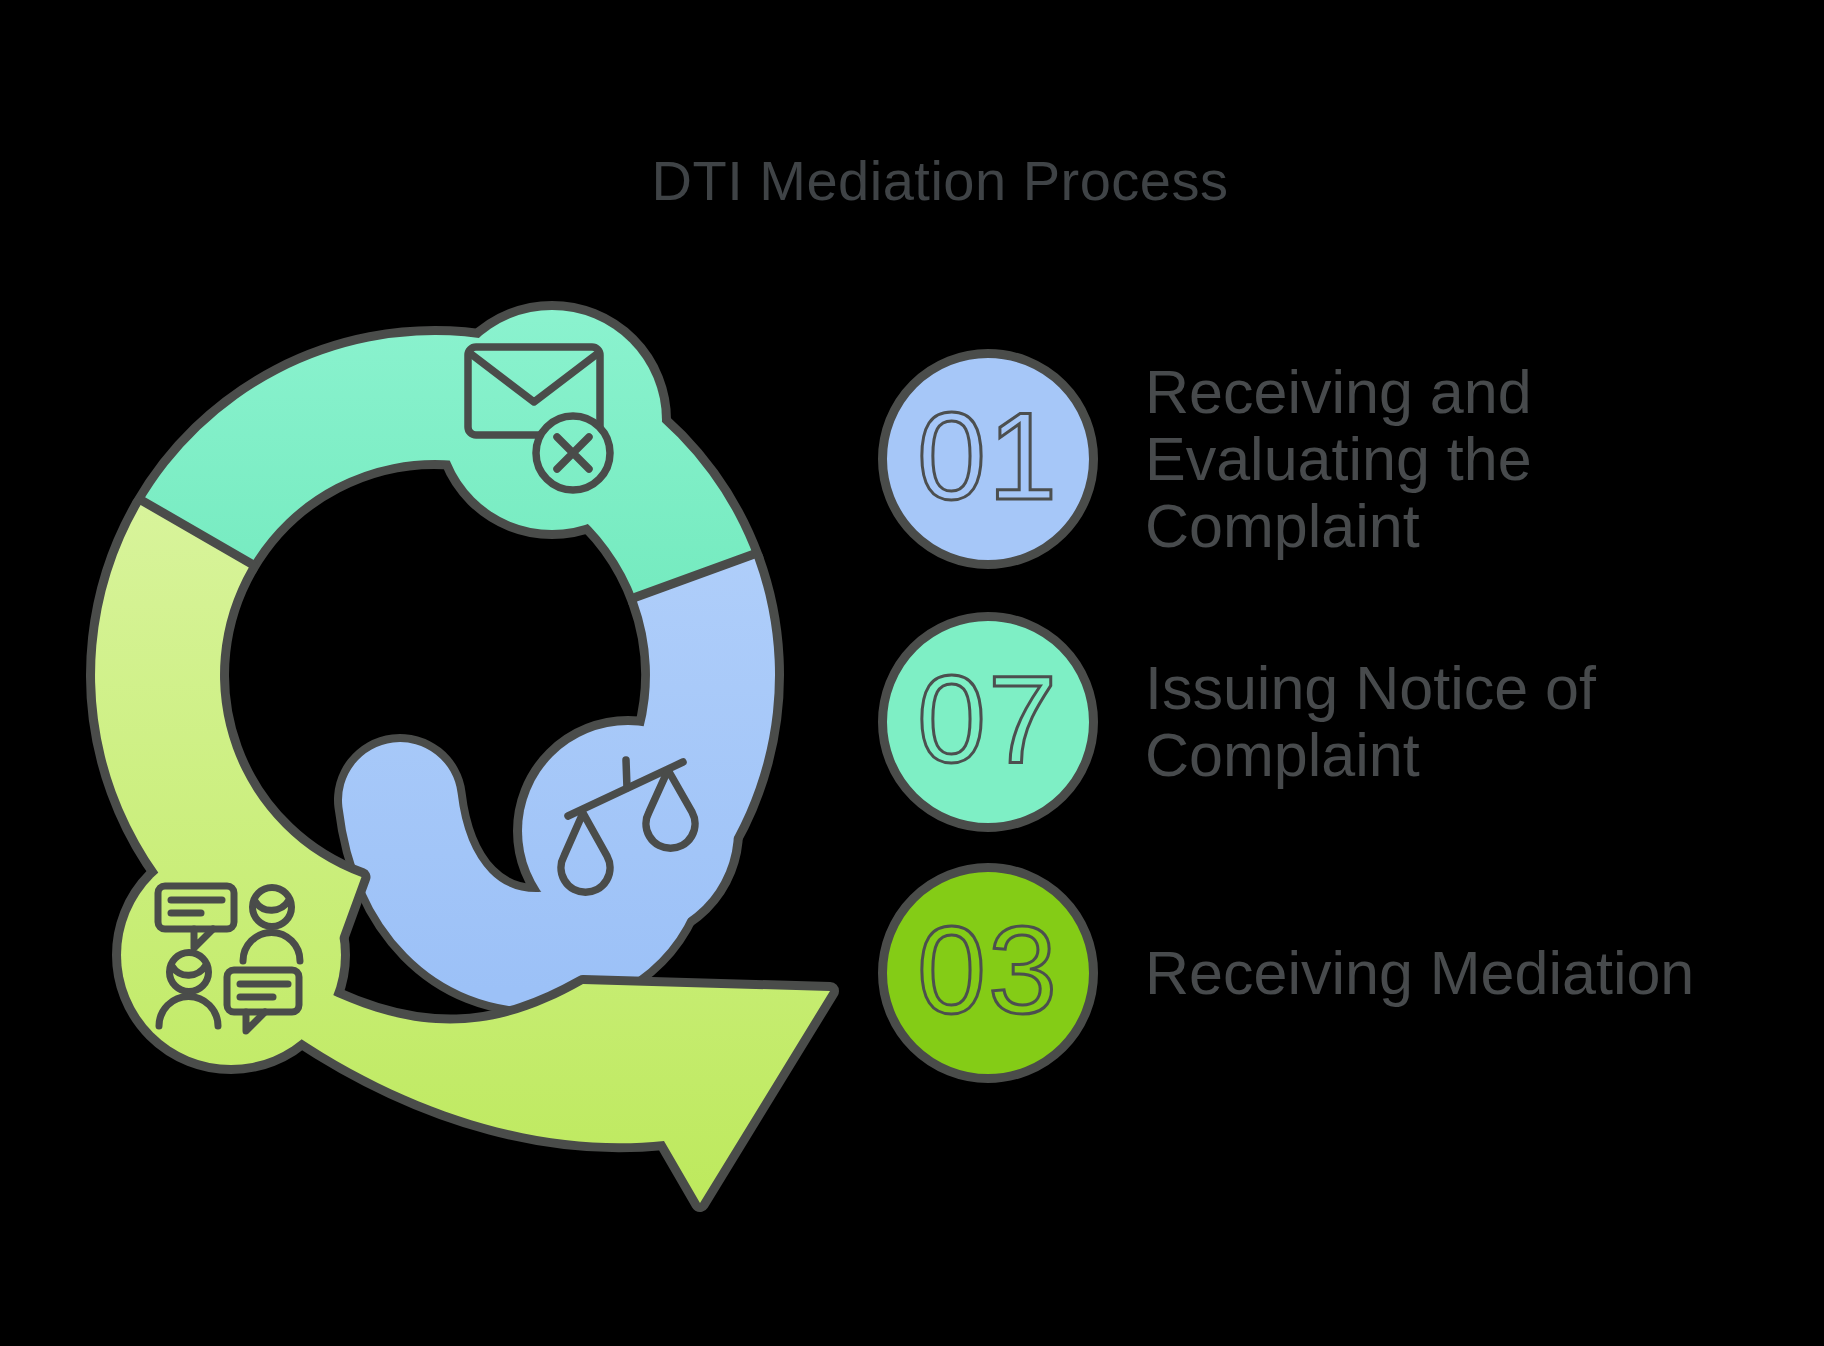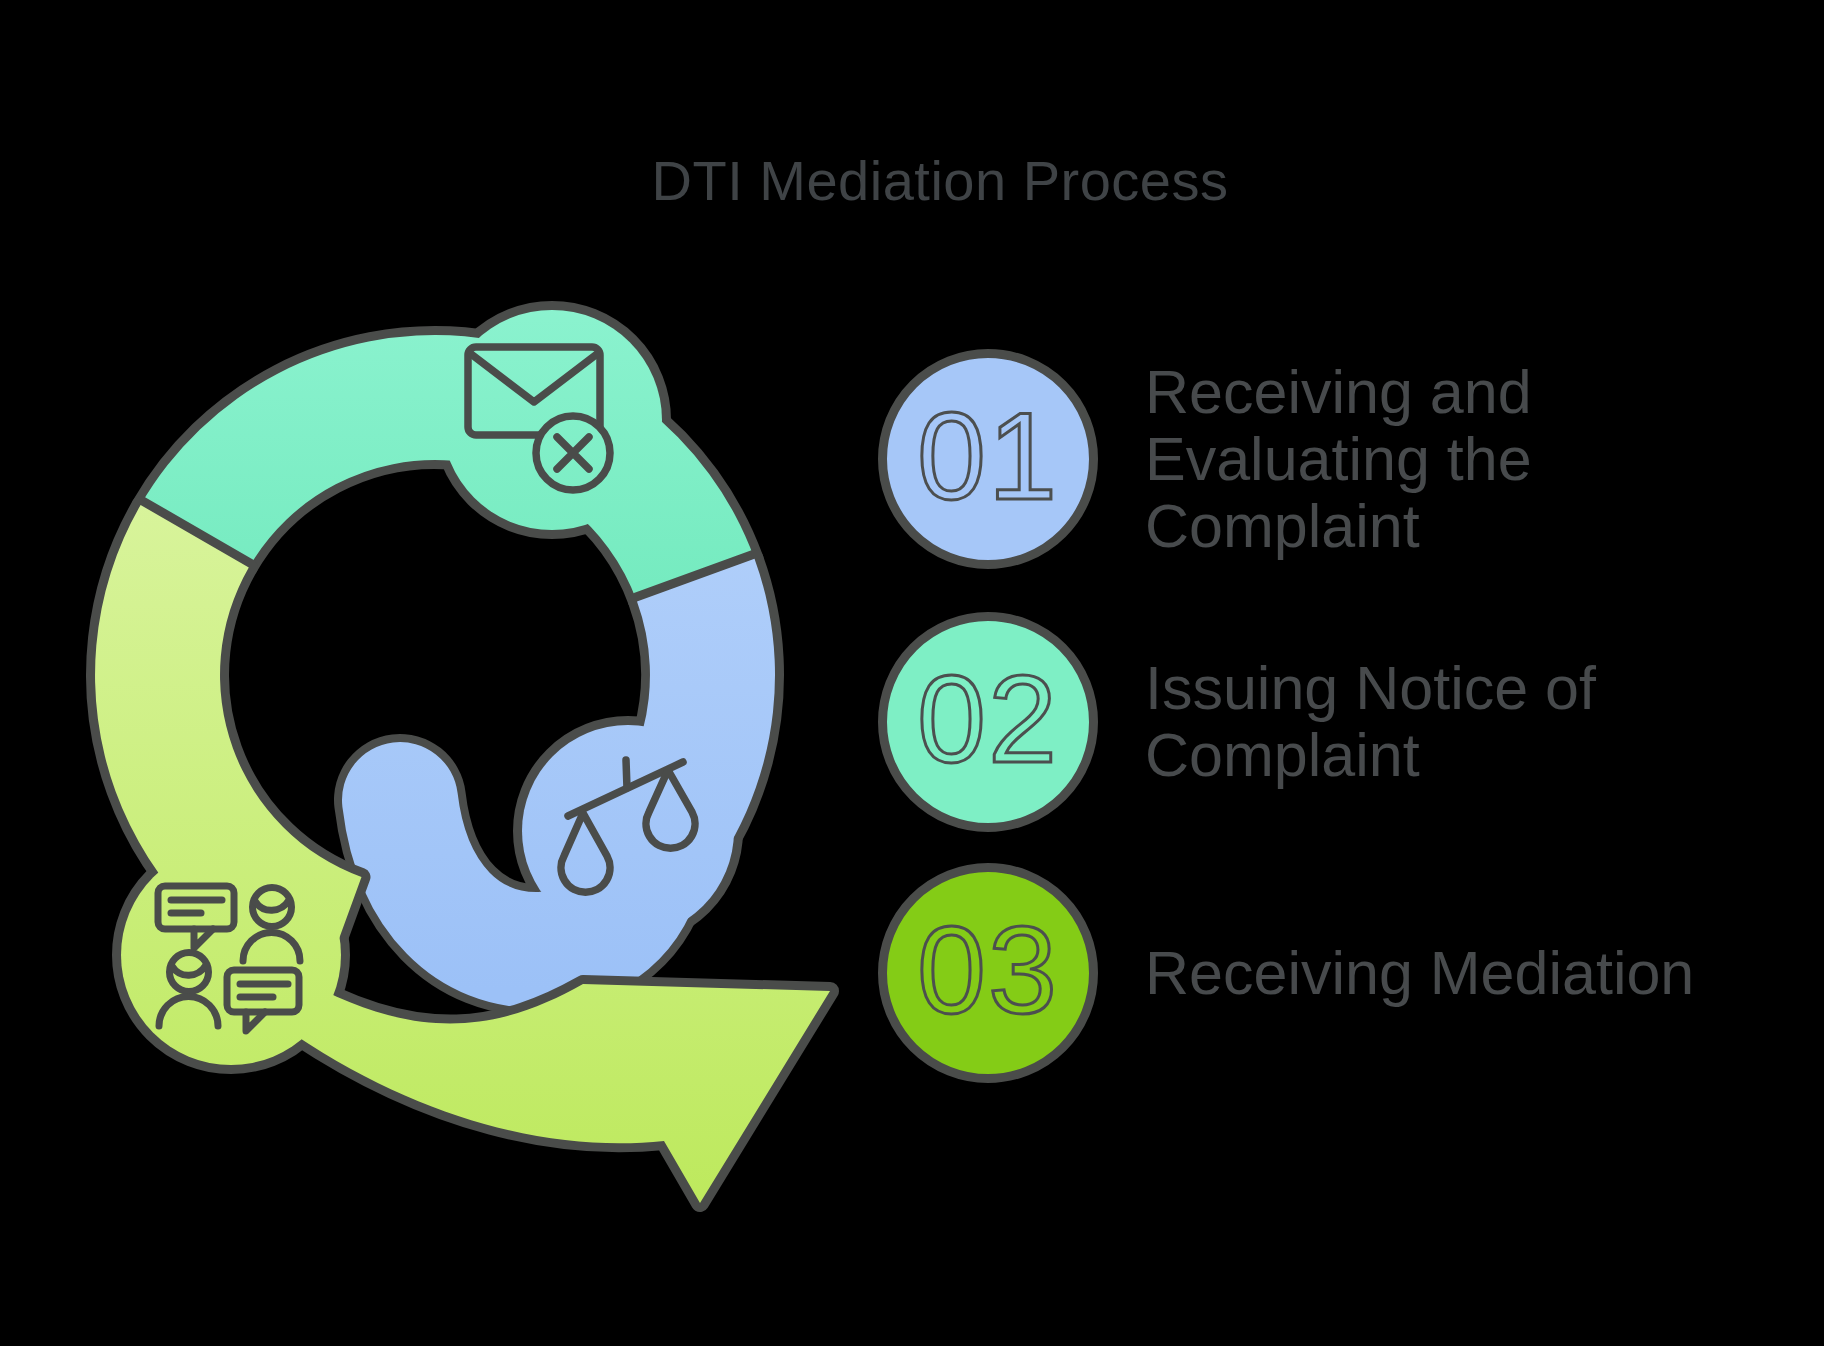--- a/index.html
+++ b/index.html
@@ -154,21 +154,21 @@
 
   <div class="step-row s1">
     <div class="step-circle" style="background: rgb(166, 199, 248);">
       <div class="step-number">01</div>
     </div>
     <div class="step-label">Receiving and Evaluating the Complaint</div>
   </div>
 
   <div class="step-row s2">
     <div class="step-circle" style="background: rgb(126, 239, 197);">
-      <div class="step-number">02</div>
+      <div class="step-number">07</div>
     </div>
     <div class="step-label">Issuing Notice of Complaint</div>
   </div>
 
   <div class="step-row s3">
     <div class="step-circle" style="background: #84cc16;">
       <div class="step-number">03</div>
     </div>
     <div class="step-label">Receiving Mediation</div>
   </div>

